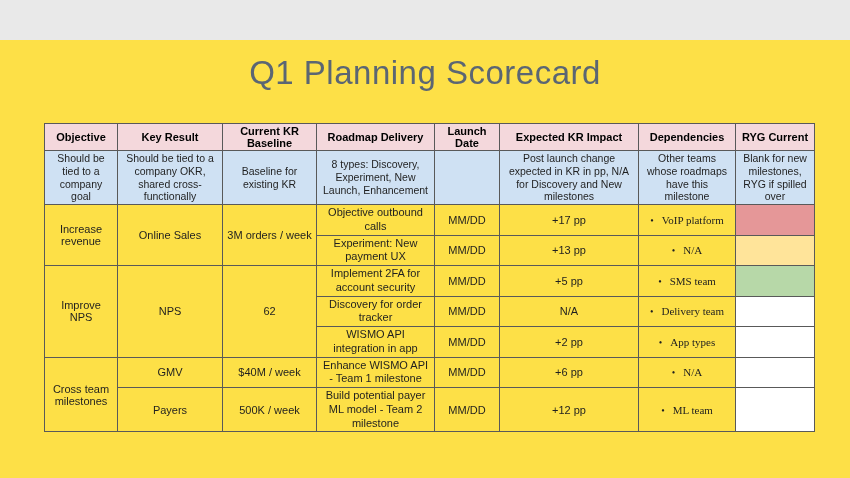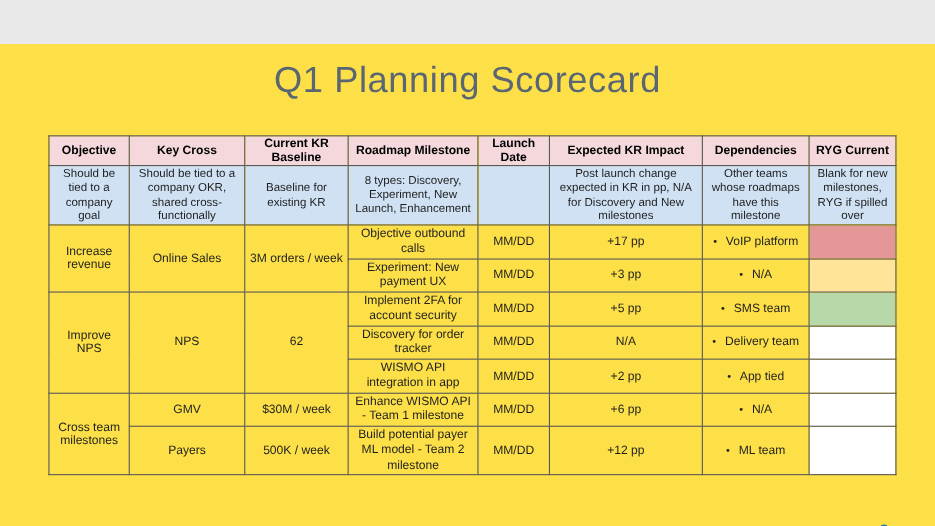--- a/index.html
+++ b/index.html
@@ -49,21 +49,21 @@
     color: #000;
   }
   tr.subheader-row { height: 42px; }
   tr.subheader-row td {
     background: #cfe1f3;
     font-size: 10.5px;
     line-height: 1.22;
   }
   tr.body-row { height: 29px; }
   td.milestone-cell { text-align: left; line-height: 1.25; }
-  td.dependency-cell { text-align: left; padding-left: 10px; }
+  td.dependency-cell { text-align: left; padding-left: 10px; font-family: Liberation Serif, serif; }
   td.dependency-cell .bullet { margin-right: 8px; font-size: 10px; }
   td.ryg-cell { background: #ffffff; }
   .page-number {
     position: absolute;
     right: 42px;
     top: 434px;
     font-size: 15px;
     font-weight: bold;
     color: #2e74b5;
   }
@@ -91,23 +91,23 @@
         <col style="width:94px">
         <col style="width:118px">
       <col style="width:65px">
         <col style="width:139px">
         <col style="width:97px">
         <col style="width:79px">
     </colgroup>
     <thead>
       <tr class="header-row">
         <th>Objective</th>
-        <th>Key Cross</th>
+        <th>Key Result</th>
         <th>Current KR Baseline</th>
-        <th>Roadmap Milestone</th>
+        <th>Roadmap Delivery</th>
         <th>Launch Date</th>
         <th>Expected KR Impact</th>
         <th>Dependencies</th>
         <th>RYG Current</th>
       </tr>
       <tr class="subheader-row">
         <td>Should be tied to a company goal</td>
         <td>Should be tied to a company OKR, shared cross-functionally</td>
         <td>Baseline for existing KR</td>
         <td>8 types: Discovery, Experiment, New Launch, Enhancement</td>
@@ -124,21 +124,21 @@
         <td rowspan="2">3M orders / week</td>
         <td class="milestone-cell">Objective outbound calls</td>
         <td>MM/DD</td>
         <td>+17 pp</td>
         <td class="dependency-cell"><span class="bullet">•</span><span>VoIP platform</span></td>
         <td class="ryg-cell" style="background: rgb(229, 151, 152);"></td>
       </tr>
       <tr class="body-row">
         <td class="milestone-cell">Experiment: New payment UX</td>
         <td>MM/DD</td>
-        <td>+3 pp</td>
+        <td>+13 pp</td>
         <td class="dependency-cell"><span class="bullet">•</span><span>N/A</span></td>
         <td class="ryg-cell" style="background: rgb(255, 228, 154);"></td>
       </tr>
       <tr class="body-row">
         <td rowspan="3">Improve NPS</td>
         <td rowspan="3">NPS</td>
         <td rowspan="3">62</td>
         <td class="milestone-cell">Implement 2FA for account security</td>
         <td>MM/DD</td>
         <td>+5 pp</td>
@@ -149,27 +149,27 @@
         <td class="milestone-cell">Discovery for order tracker</td>
         <td>MM/DD</td>
         <td>N/A</td>
         <td class="dependency-cell"><span class="bullet">•</span><span>Delivery team</span></td>
         <td class="ryg-cell"></td>
       </tr>
       <tr class="body-row">
         <td class="milestone-cell">WISMO API integration in app</td>
         <td>MM/DD</td>
         <td>+2 pp</td>
-        <td class="dependency-cell"><span class="bullet">•</span><span>App tied</span></td>
+        <td class="dependency-cell"><span class="bullet">•</span><span>App types</span></td>
         <td class="ryg-cell"></td>
       </tr>
       <tr class="body-row">
         <td rowspan="2">Cross team milestones</td>
         <td>GMV</td>
-        <td>$30M / week</td>
+        <td>$40M / week</td>
         <td class="milestone-cell">Enhance WISMO API - Team 1 milestone</td>
         <td>MM/DD</td>
         <td>+6 pp</td>
         <td class="dependency-cell"><span class="bullet">•</span><span>N/A</span></td>
         <td class="ryg-cell"></td>
       </tr>
       <tr class="body-row">
         <td>Payers</td>
         <td>500K / week</td>
         <td class="milestone-cell">Build potential payer ML model - Team 2 milestone</td>

